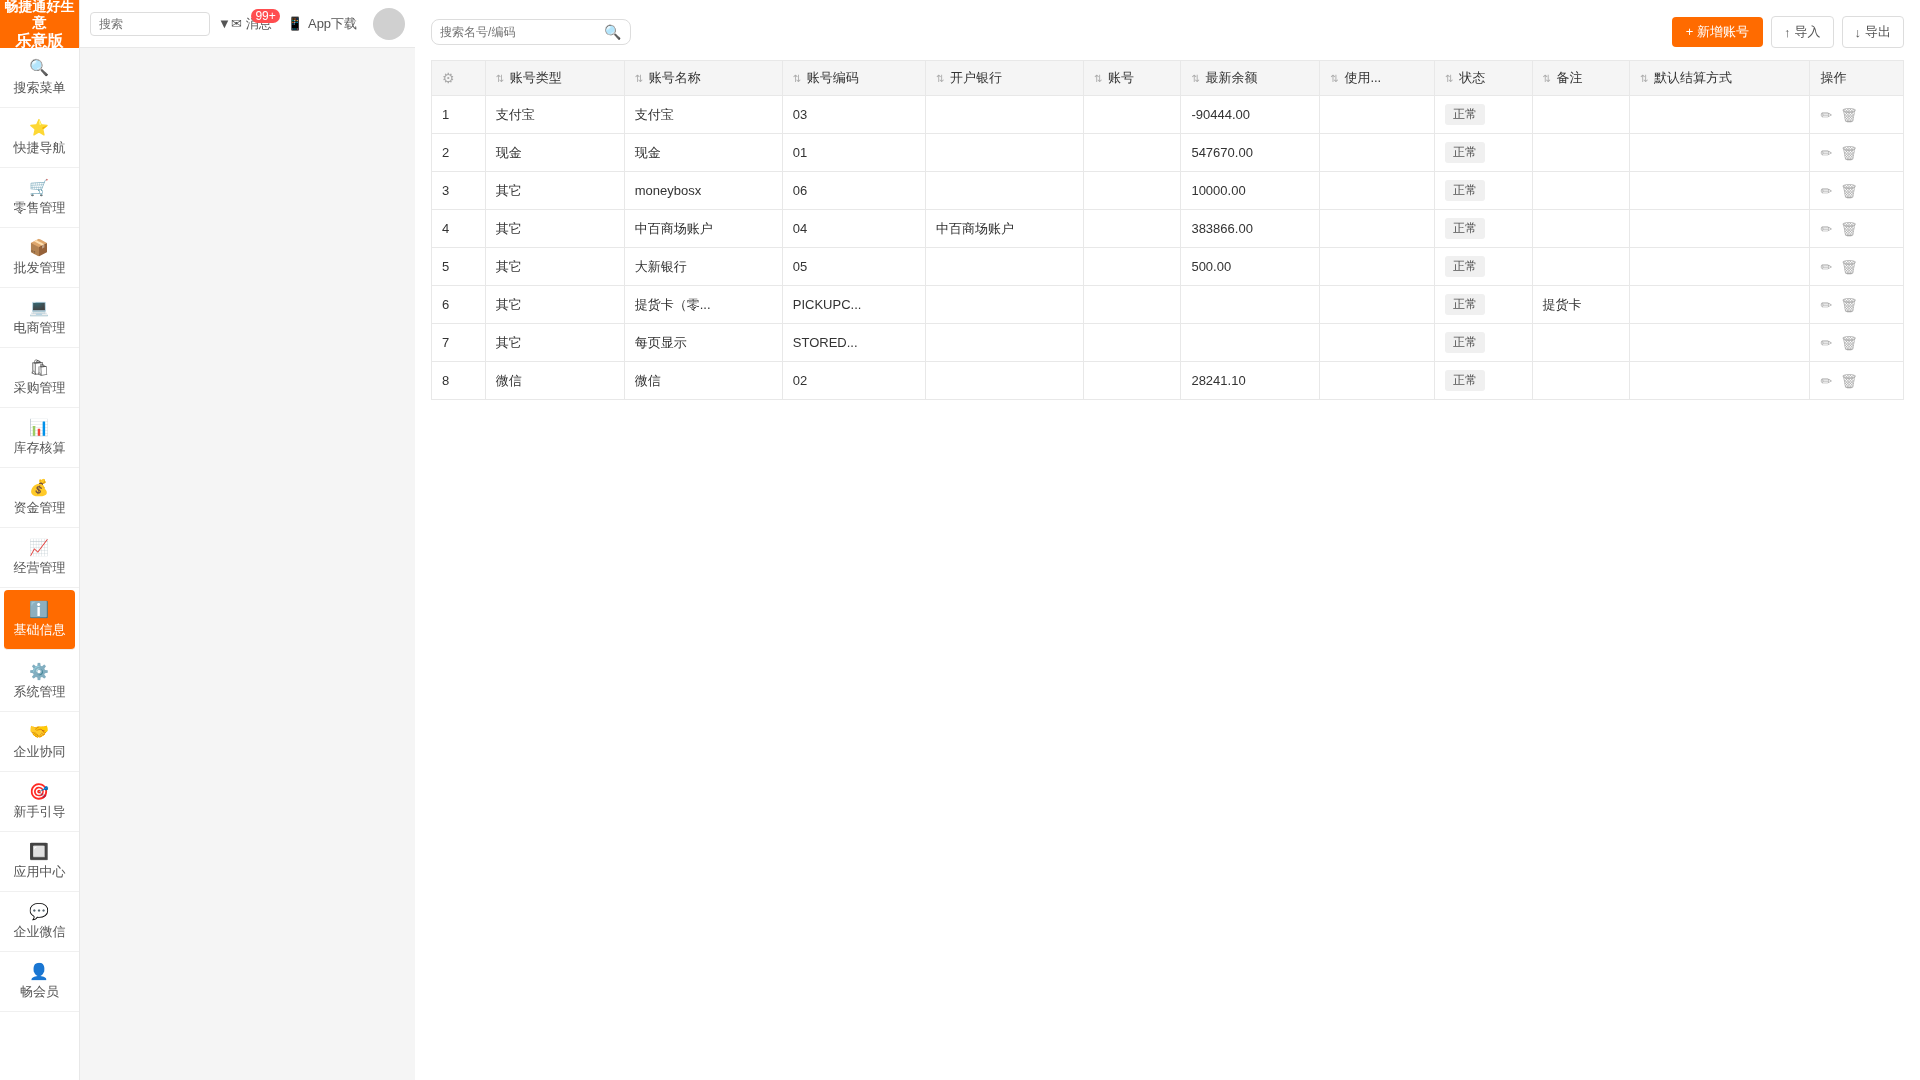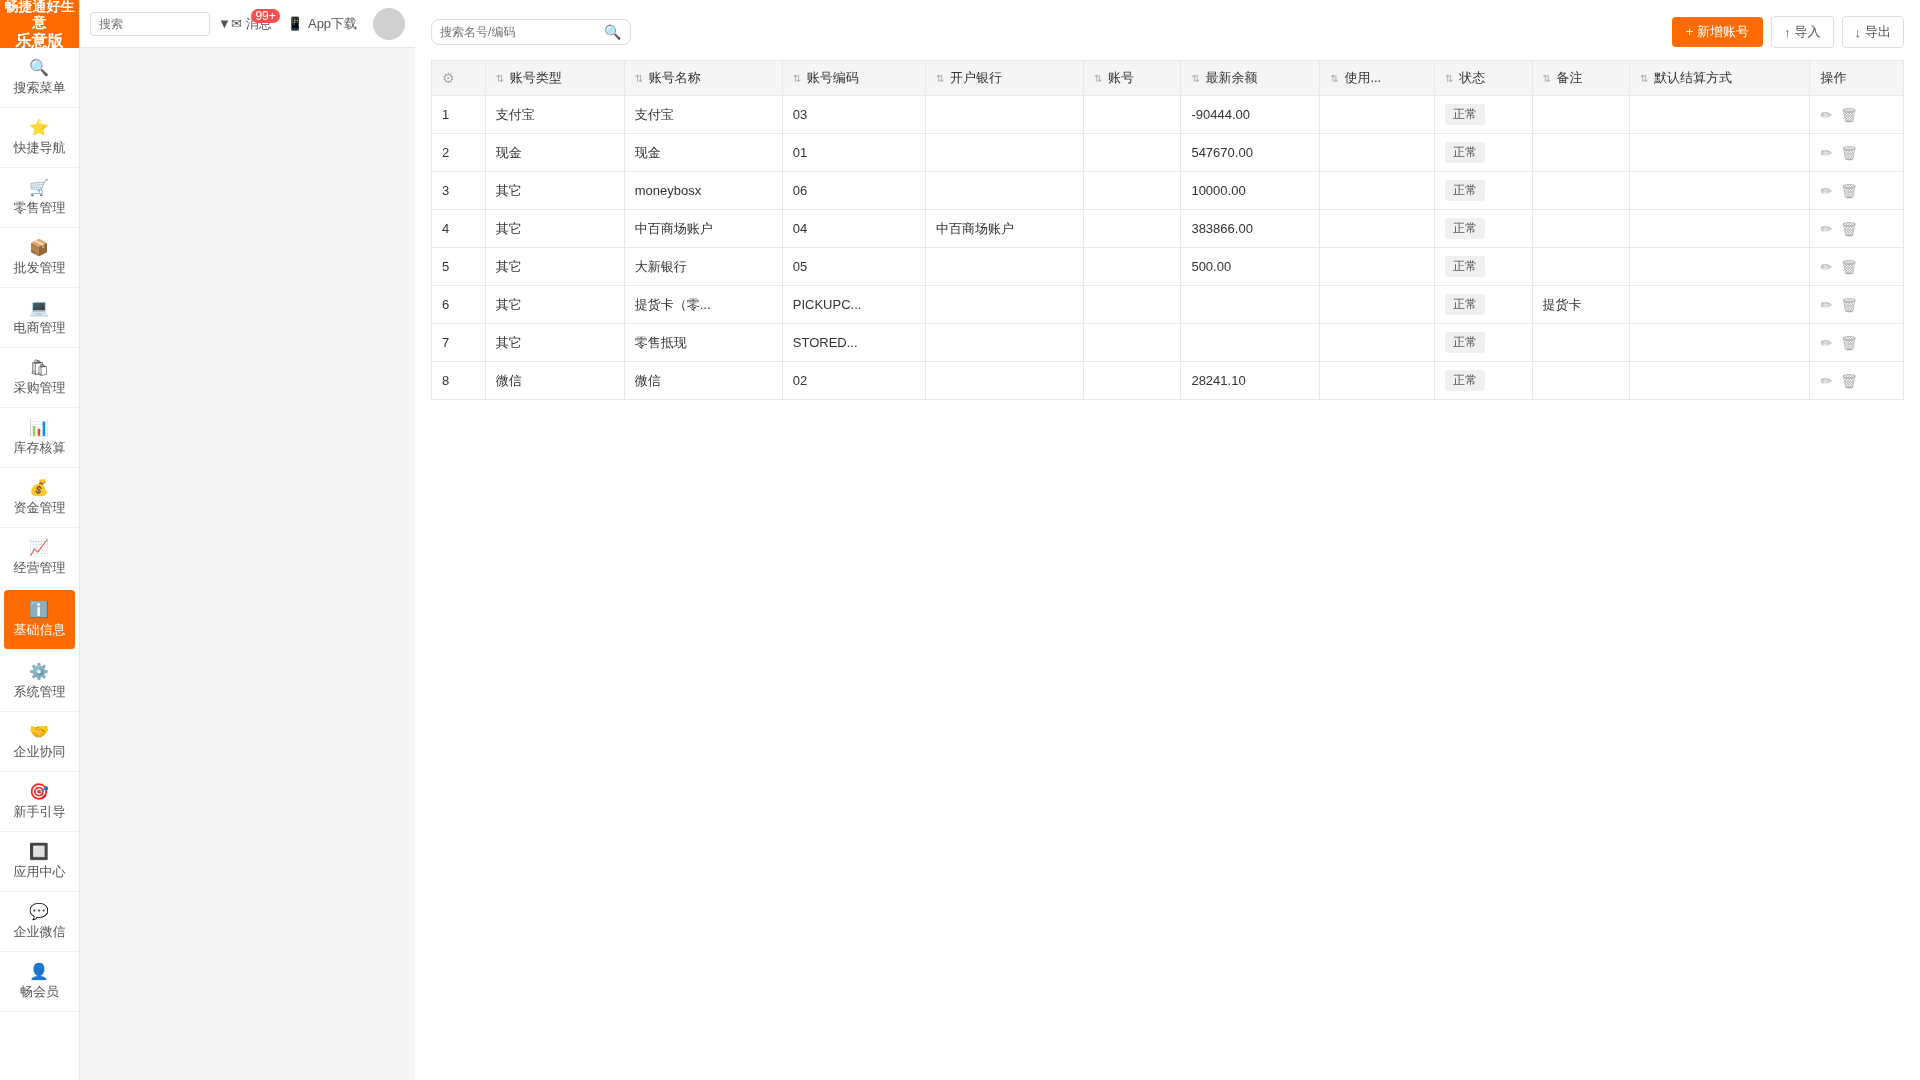--- a/index.html
+++ b/index.html
@@ -599,21 +599,21 @@
       <td>
         <div class="col-actions">
           <span class="action-icon" title="编辑">✏</span>
           <span class="action-icon" title="删除">🗑</span>
         </div>
       </td>
     </tr>
           <tr>
       <td class="row-num">7</td>
       <td>其它</td>
-      <td>零售抵现</td>
+      <td>每页显示</td>
       <td>STORED...</td>
       <td></td>
       <td></td>
       <td class="num-col"></td>
       <td></td>
       <td><span class="status-badge">正常</span></td>
       <td></td>
       <td></td>
       <td>
         <div class="col-actions">

